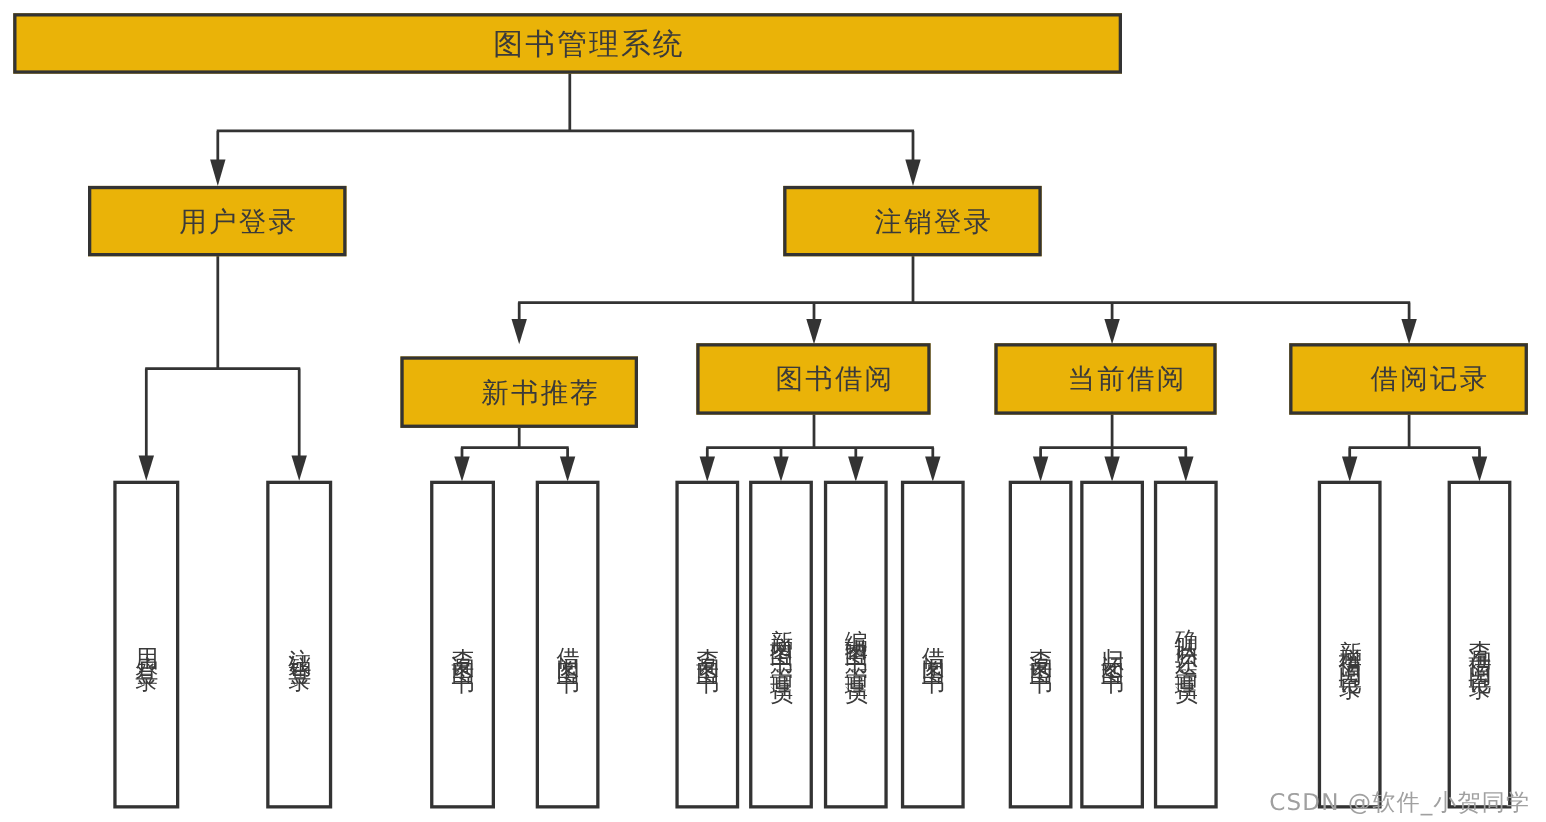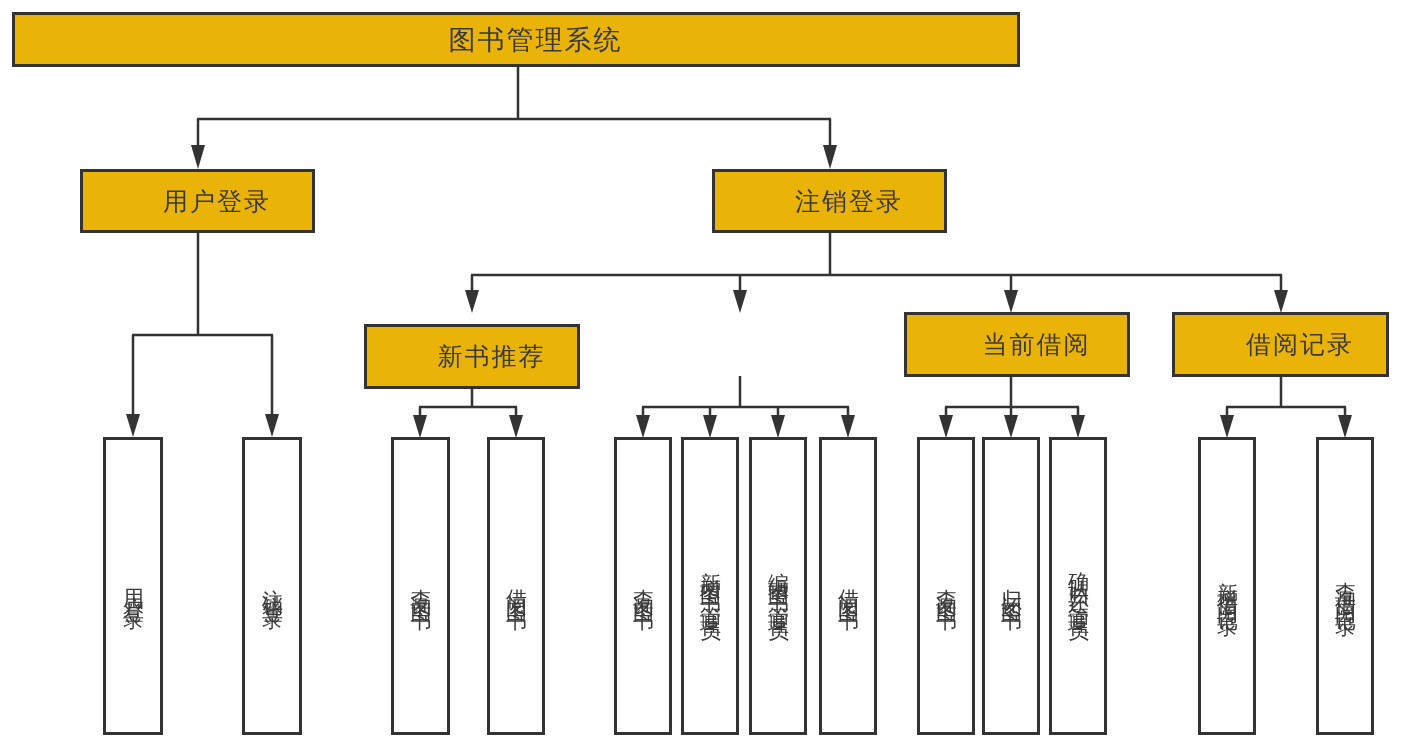--- a/index.html
+++ b/index.html
@@ -127,21 +127,24 @@
   <div class="hnode l2-node" style="left:80px; top:169px; width:235px; height:64px;">
     <span>用户登录</span>
   </div>
   <div class="hnode l2-node" style="left:712px; top:169px; width:235px; height:64px;">
     <span>注销登录</span>
   </div>
 
   <div class="hnode l2-node" style="left:364px; top:312px; width:216px; height:65px;margin-top:12px;">
     <span>新书推荐</span>
   </div>
-  <div class="hnode l2-node" style="left:904px; top:312px; width:226px; height:65px;">
+  <div class="hnode l2-node" style="left:633px; top:312px; width:213px; height:65px;">
+    <span>图书借阅</span>
+  </div>
+  <div class="hnode l2-node" style="left:904px; top:312px; width:202px; height:65px;">
     <span>当前借阅</span>
   </div>
   <div class="hnode l2-node" style="left:1172px; top:312px; width:217px; height:65px;text-align:right;">
     <span>借阅记录</span>
   </div>
 
   <div class="vnode" style="left:103px; width:60px;">
     <span class="vtext">用户登录</span>
   </div>
   <div class="vnode" style="left:242px; width:60px;">
@@ -178,14 +181,15 @@
     <span class="vtext">确认归还（管理员）</span>
   </div>
 
   <div class="vnode" style="left:1198px; width:58px;">
     <span class="vtext">新增借阅记录</span>
   </div>
   <div class="vnode" style="left:1316px; width:58px;">
     <span class="vtext">查询借阅记录</span>
   </div>
 
+  <div class="watermark">CSDN @软件_小贺同学</div>
 
 </div>
 
 </body></html>

